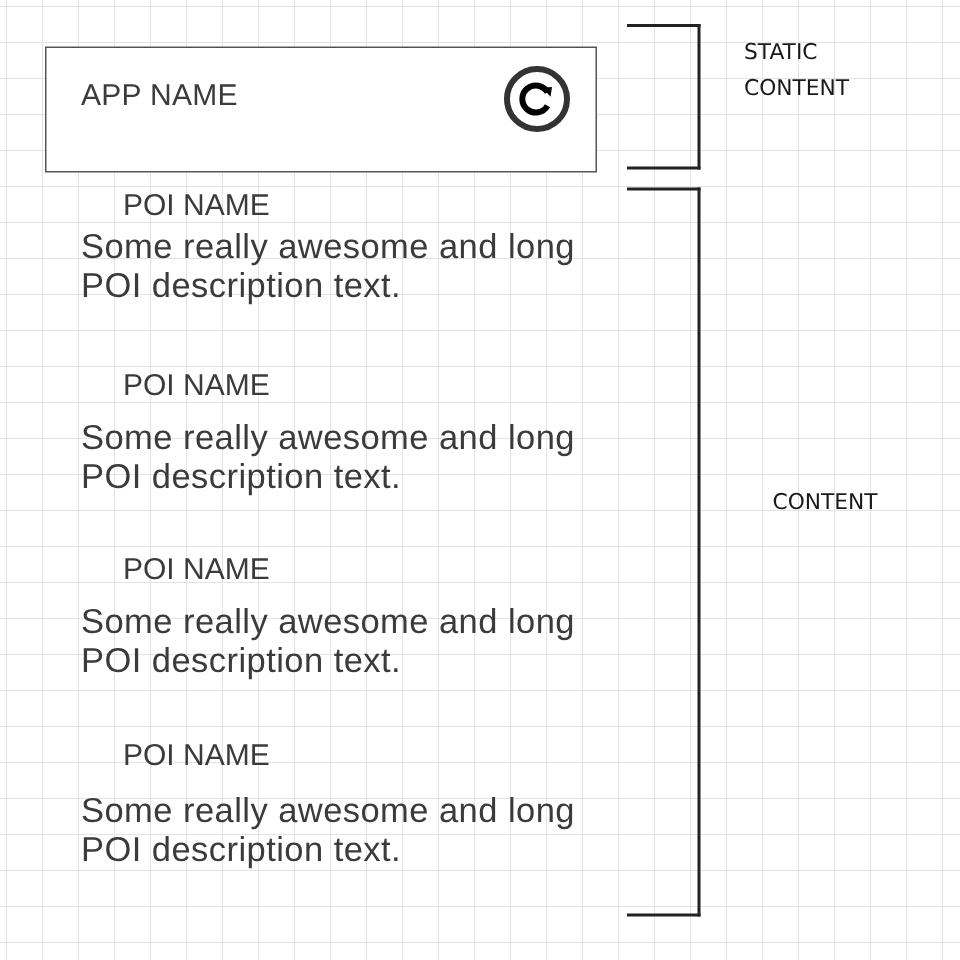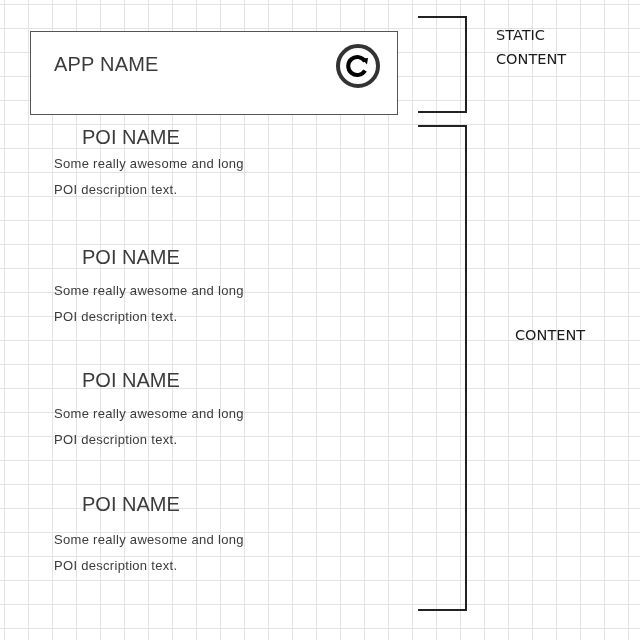--- a/index.html
+++ b/index.html
@@ -20,21 +20,21 @@
   .app-name {
     position:absolute; left:23px; top:21px; font-size:20px; color:#3b3b3b;
     letter-spacing:0.2px;
   }
   .refresh {
     position:absolute; left:303px; top:10px; width:48px; height:48px;
     cursor:pointer;
   }
   .poi { position:absolute; left:54px; color:#3b3b3b; }
   .poi-name { position:absolute; left:0; white-space:nowrap; font-size:20px;margin-left:28px; }
-  .poi-desc { position:absolute; left:0; white-space:nowrap; font-size:13px; line-height:26px; letter-spacing:0.3px; }
+  .poi-desc { position:absolute; left:0; white-space:nowrap; font-size:23px; line-height:26px; letter-spacing:0.3px; }
   .bracket { position:absolute; border:2px solid #222; border-left:none; box-sizing:border-box; }
   .label { position:absolute; font-family:"DejaVu Sans", sans-serif; font-size:14.5px; color:#1a1a1a; line-height:24px; }
 </style>
 </head>
 <body>
 
 <div class="header">
   <span class="app-name">APP NAME</span>
   <div class="refresh">
     <svg width="48" height="48" viewBox="0 0 48 48">

